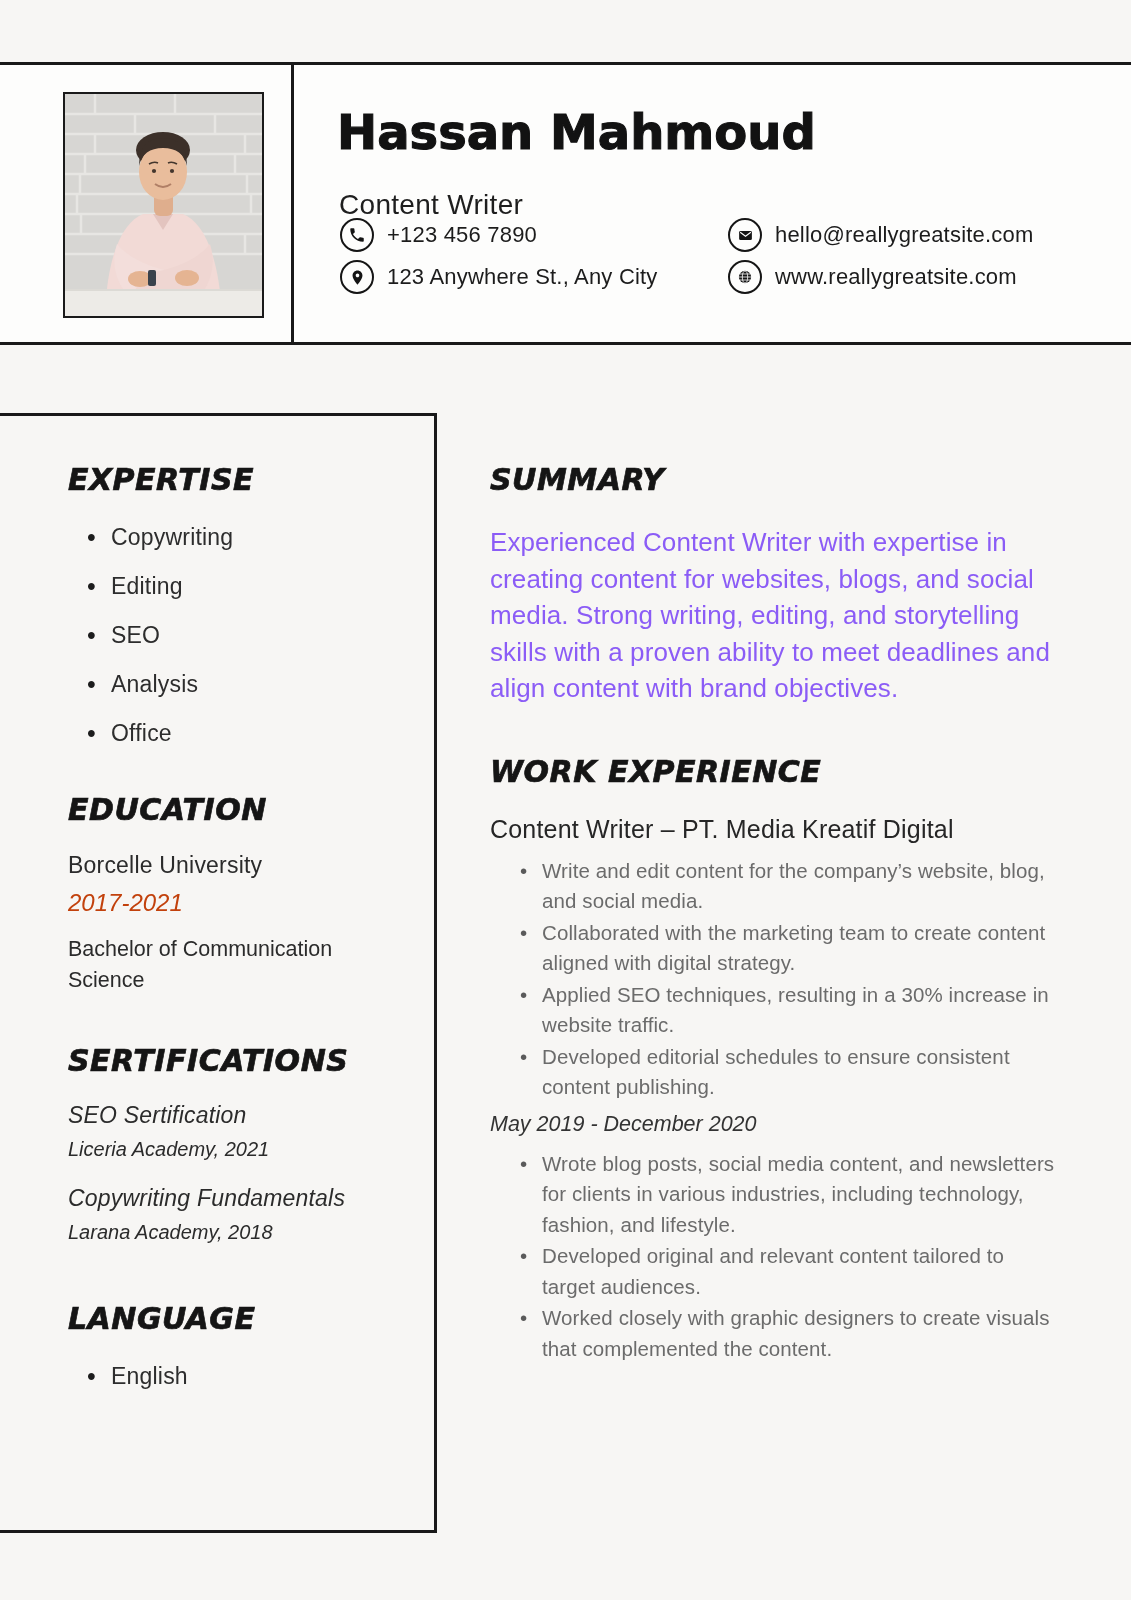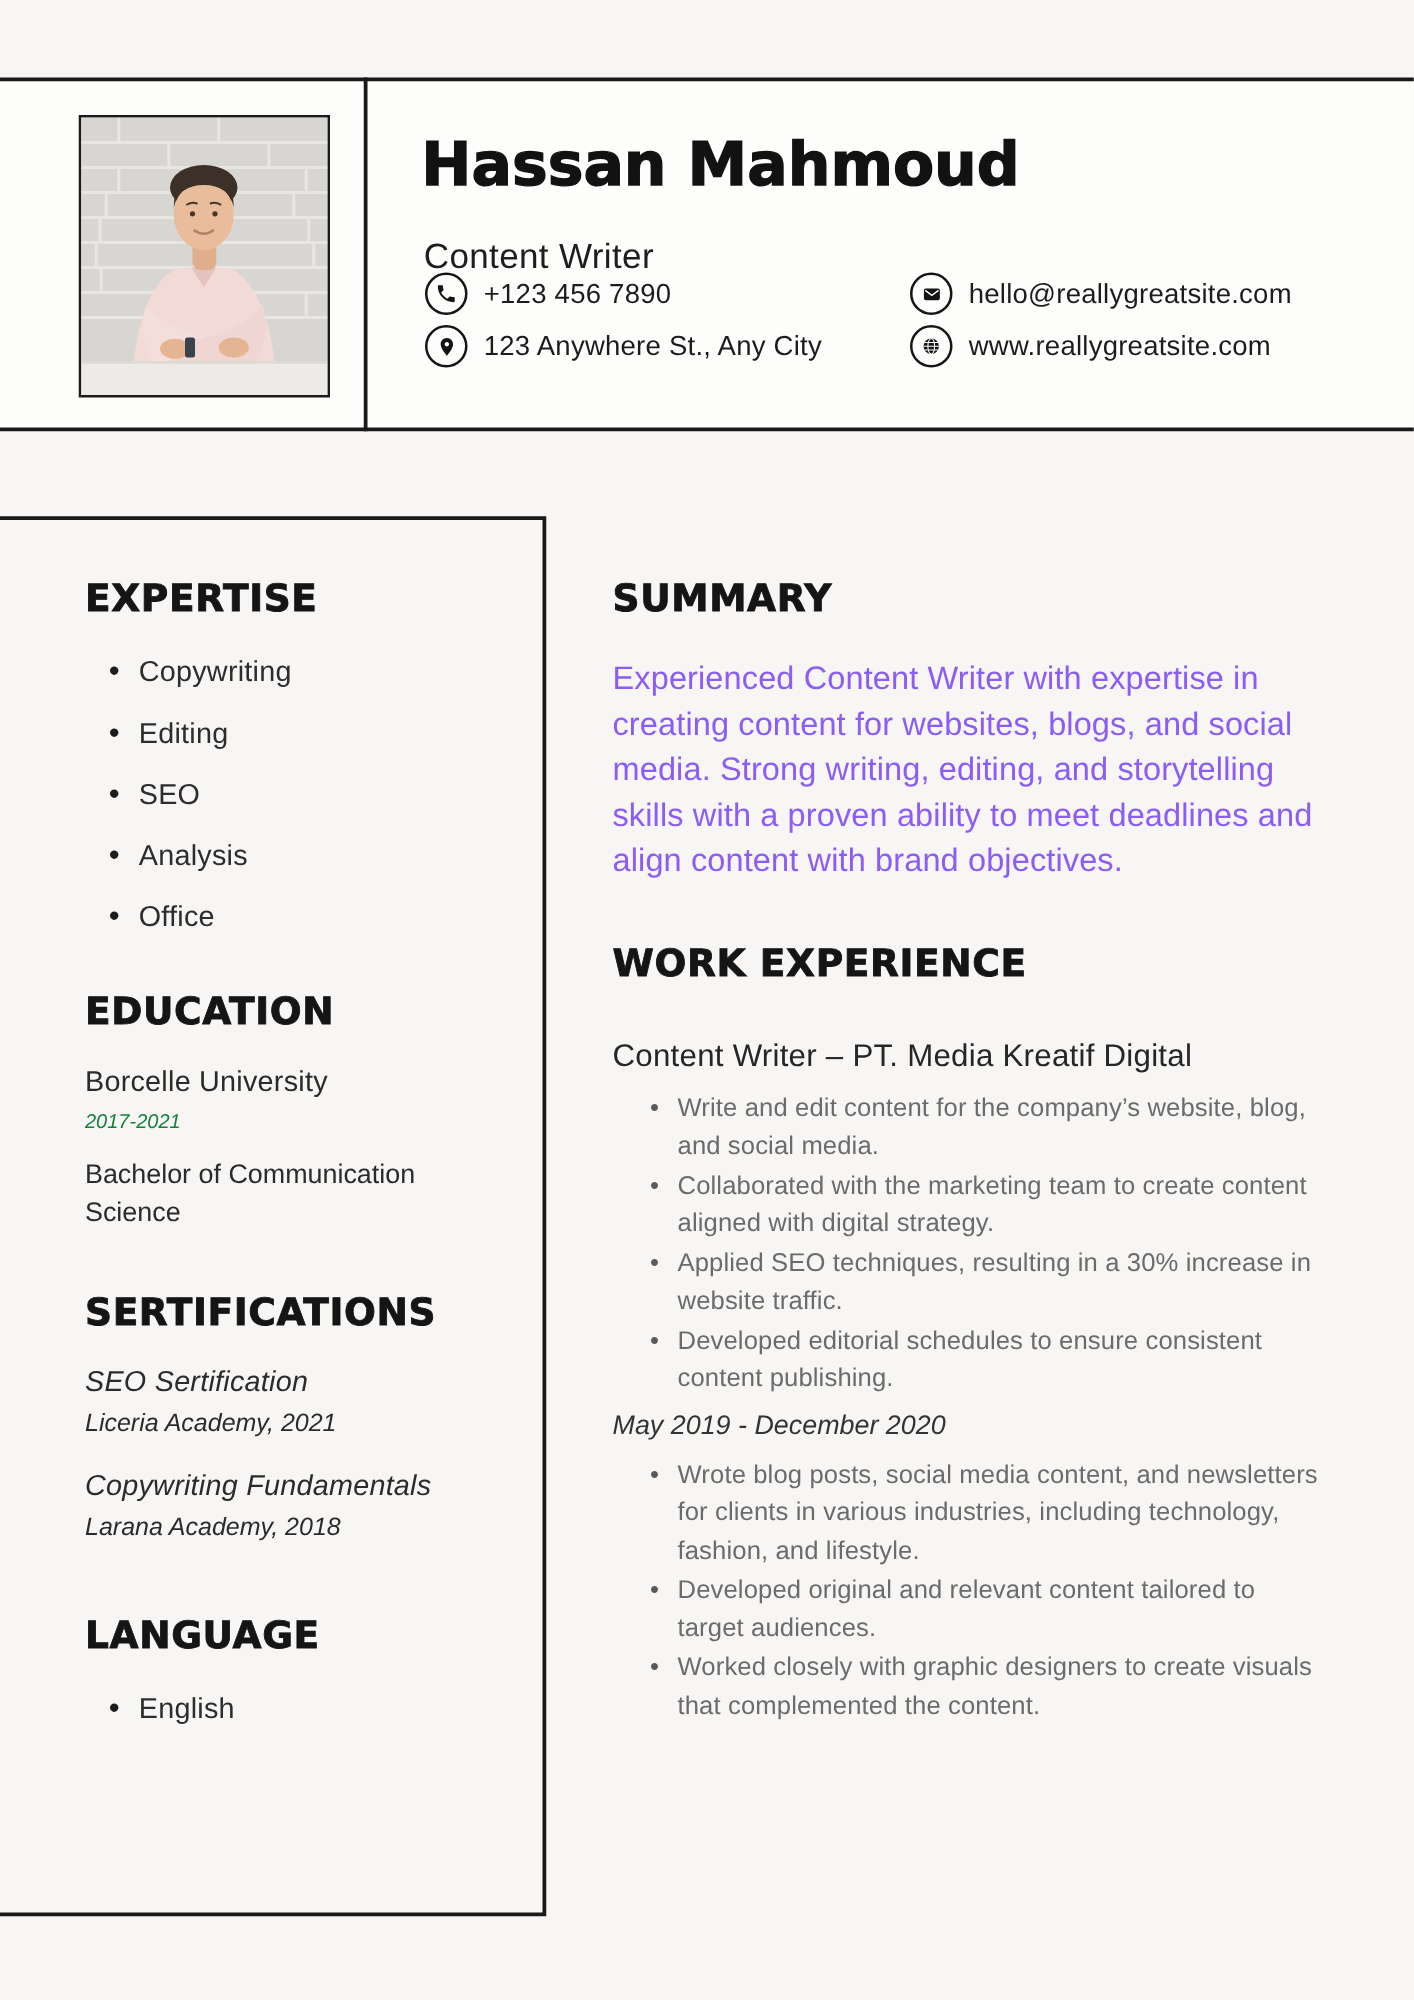--- a/index.html
+++ b/index.html
@@ -53,43 +53,43 @@
   
   .sidebar-box{
     position:absolute;left:-6px;top:413px;width:443px;height:1120px;
     border:3px solid #191919;box-sizing:border-box;background:transparent;
   }
   .sidebar-inner{padding:46px 30px 0 71px;}
   .side-h2, .main-h2{
     font-family:"DejaVu Sans", sans-serif;
     font-size:30px;font-weight:700;color:#151515;
     letter-spacing:0.5px;-webkit-text-stroke:0.7px #151515;
-    margin:0;white-space:nowrap;
+    margin:0;white-space:nowrap;font-style:italic;
   }
   .side-list{list-style:none;margin:27px 0 0;padding:0 0 0 43px;}
   .side-list li{position:relative;font-size:23px;color:#2d2d2d;margin-bottom:22px;letter-spacing:0.2px;}
   .side-list li::before{content:"•";position:absolute;left:-24px;top:-1px;color:#1c1c1c;font-size:25px;}
   .mt-education{margin-top:45px;}
   .mt-certs{margin-top:47px;}
   .mt-language{margin-top:57px;}
   .edu-school{font-size:23px;color:#2b2b2b;margin-top:25px;letter-spacing:0.2px;}
-  .edu-years{font-size:16px;font-style:italic;color:#15803d;margin-top:10px;}
+  .edu-years{font-size:24px;font-style:italic;color:#c2410c;margin-top:10px;}
   .edu-degree{font-size:21.5px;color:#2b2b2b;margin-top:17px;line-height:31px;max-width:300px;}
   .cert-entry{margin-top:24px;font-style:italic;}
   .cert-name{font-size:23px;color:#2b2b2b;letter-spacing:0.2px;}
   .cert-org{font-size:20px;color:#2b2b2b;margin-top:9px;}
 
   
   .main-col{position:absolute;left:490px;top:462px;width:566px;}
   .summary-text{
     font-size:26px;line-height:36.5px;color:#8b5cf6;
     margin-top:27px;width:565px;letter-spacing:0.1px;
   }
   .mt-work{margin-top:47px;}
-  .job-title{font-size:25px;font-weight:400;color:#262626;margin:42px 0 0;letter-spacing:0.2px;}
+  .job-title{font-size:25px;font-weight:400;color:#262626;margin:26px 0 0;letter-spacing:0.2px;}
   .job-date{font-size:21.5px;font-style:italic;color:#333333;margin-top:9px;}
   .job-bullets{list-style:none;margin:12px 0 0;padding:0 0 0 52px;}
   .job-bullets li{
     position:relative;font-size:20.5px;line-height:30.5px;color:#6b6b6b;
     max-width:515px;margin-bottom:1px;letter-spacing:0.1px;
   }
   .job-bullets li::before{content:"•";position:absolute;left:-22px;top:0;color:#5a5a5a;}
   .job-block.second .job-title{margin-top:15px;}
 </style>
 </head>

